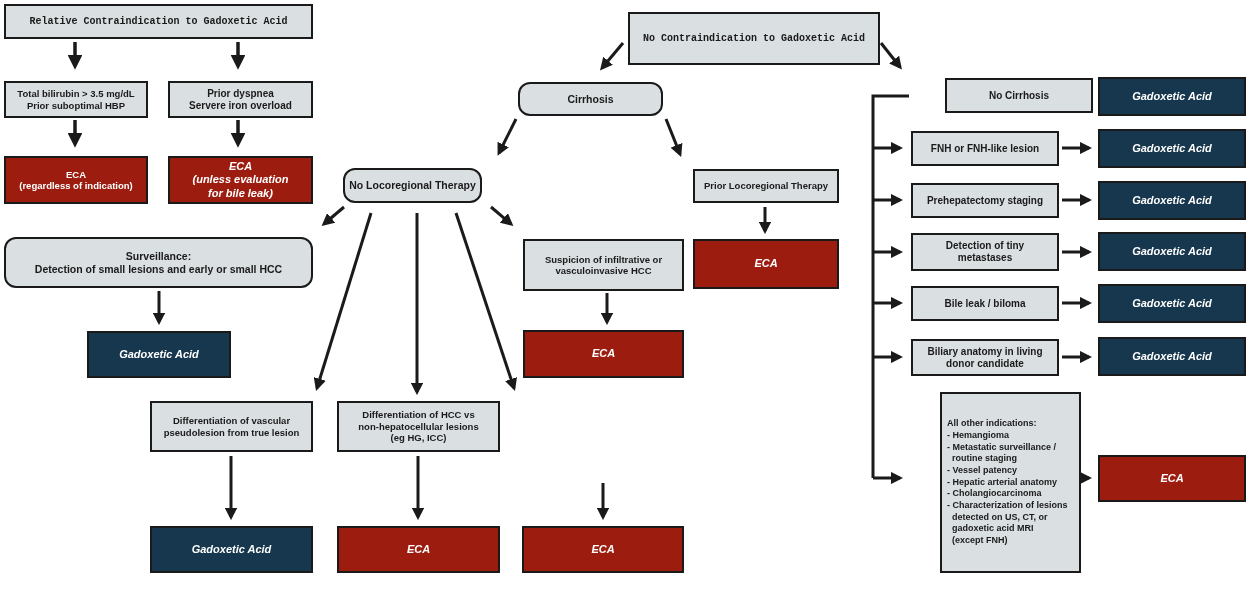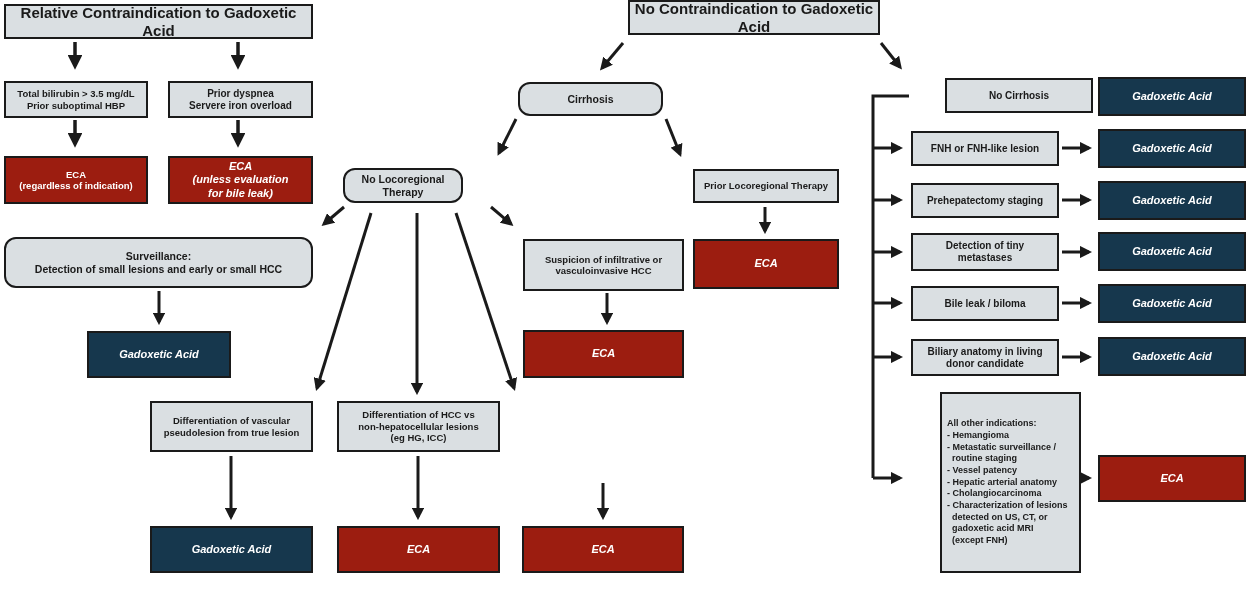--- a/index.html
+++ b/index.html
@@ -5,21 +5,21 @@
   html,body{margin:0;padding:0;background:#fff;}
   .canvas{position:relative;width:1250px;height:603px;background:var(--background,#fff);
           font-family:"Liberation Sans",sans-serif;overflow:hidden;}
   .node{position:absolute;box-sizing:border-box;border:2px solid var(--line,#1a1a1a);
         display:flex;align-items:center;justify-content:center;text-align:center;
         font-weight:700;white-space:pre-line;line-height:1.2;padding:0 3px;
         font-size:10px;color:var(--text_dark,#1a1a1a);}
   .gray{background:var(--gray,#dadfe2);}
   .red{background:var(--red,#9c1d10);color:var(--text_light,#fff);}
   .navy{background:var(--navy,#16374d);color:var(--text_light,#fff);}
-  .lg{font-size:15px;}
+  .lg{font-size:10px;font-family:Liberation Mono, monospace;}
   .md{font-size:10.5px;border-radius:12px;}
   .res{font-size:11px;font-style:italic;}
   .txt-xs{font-size:9.5px;}
   .tight{padding:0 1px;}
   .left-align{justify-content:flex-start;text-align:left;font-size:9px;
               padding:0 5px;line-height:1.3;}
   svg.arrows{position:absolute;left:0;top:0;pointer-events:none;}
   .arrow{stroke:var(--line,#1a1a1a);stroke-width:3;fill:none;}
   .arrow.thick{stroke-width:3.5;}
   .ah{fill:var(--line,#1a1a1a);}
@@ -82,23 +82,23 @@
   <div class="node gray txt-xs tight" style="left:4px;top:81px;width:144px;height:37px">Total bilirubin &gt; 3.5 mg/dL
 Prior suboptimal HBP</div>
   <div class="node gray" style="left:168px;top:81px;width:145px;height:37px">Prior dyspnea
 Servere iron overload</div>
   <div class="node red txt-xs tight" style="left:4px;top:156px;width:144px;height:48px">ECA
 (regardless of indication)</div>
   <div class="node red res" style="left:168px;top:156px;width:145px;height:48px">ECA
 (unless evaluation
 for bile leak)</div>
 
-  <div class="node gray lg" style="left:628px;top:0;width:252px;height:35px">No Contraindication to Gadoxetic Acid</div>
+  <div class="node gray lg" style="left:628px;top:12px;width:252px;height:53px">No Contraindication to Gadoxetic Acid</div>
   <div class="node gray md" style="left:518px;top:82px;width:145px;height:34px">Cirrhosis</div>
-  <div class="node gray md" style="left:343px;top:168px;width:120px;height:35px">No Locoregional Therapy</div>
+  <div class="node gray md" style="left:343px;top:168px;width:139px;height:35px">No Locoregional Therapy</div>
   <div class="node gray txt-xs tight" style="left:693px;top:169px;width:146px;height:34px">Prior Locoregional Therapy</div>
   <div class="node red res" style="left:693px;top:239px;width:146px;height:50px">ECA</div>
 
   <div class="node gray md" style="left:4px;top:237px;width:309px;height:51px">Surveillance:
 Detection of small lesions and early or small HCC</div>
   <div class="node navy res" style="left:87px;top:331px;width:144px;height:47px">Gadoxetic Acid</div>
 
   <div class="node gray txt-xs" style="left:523px;top:239px;width:161px;height:52px">Suspicion of infiltrative or
 vasculoinvasive HCC</div>
   <div class="node red res" style="left:523px;top:330px;width:161px;height:48px">ECA</div>

